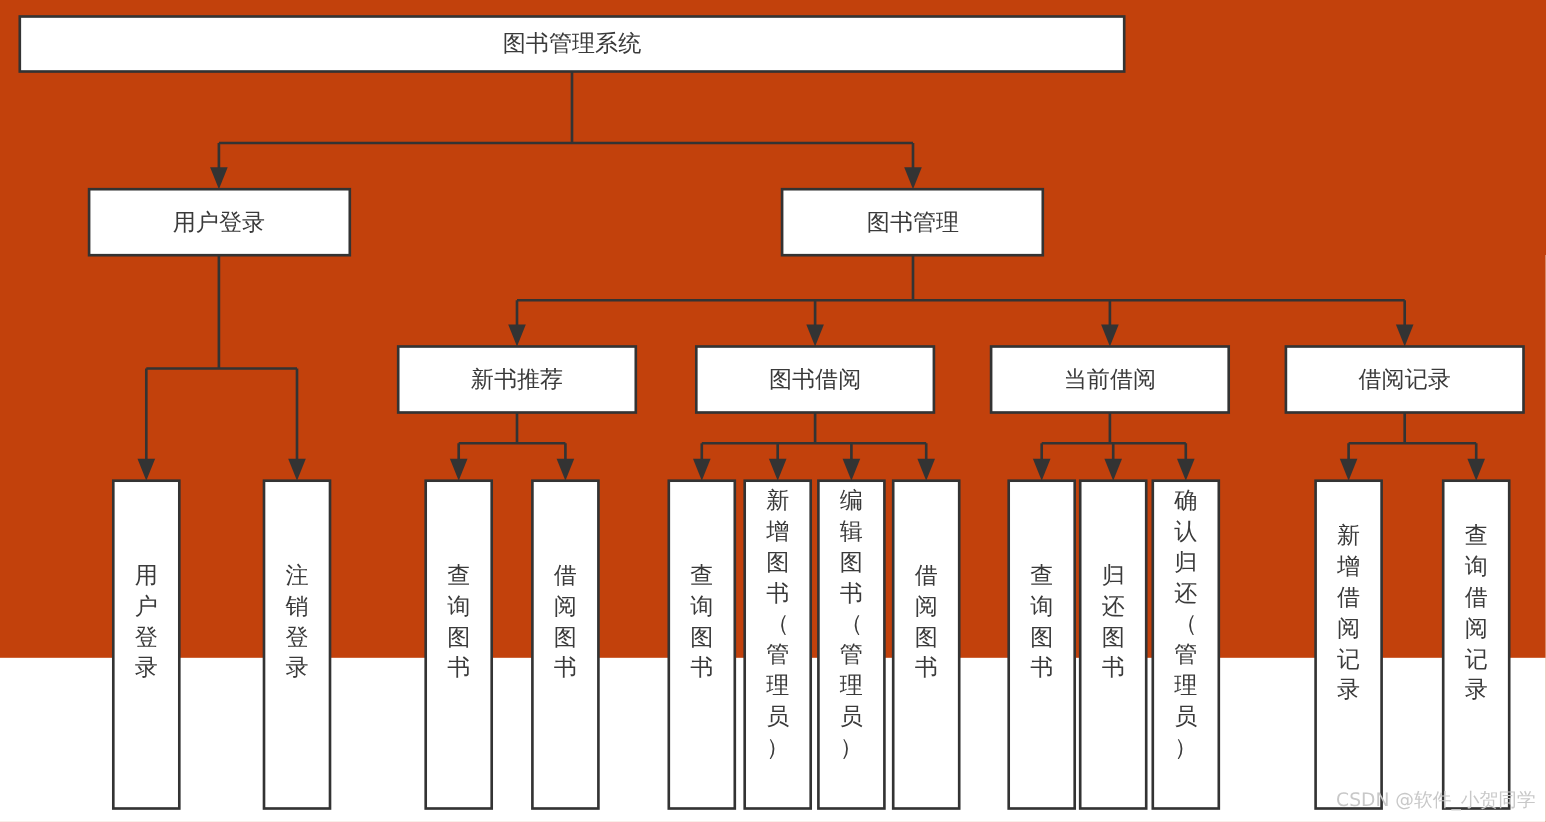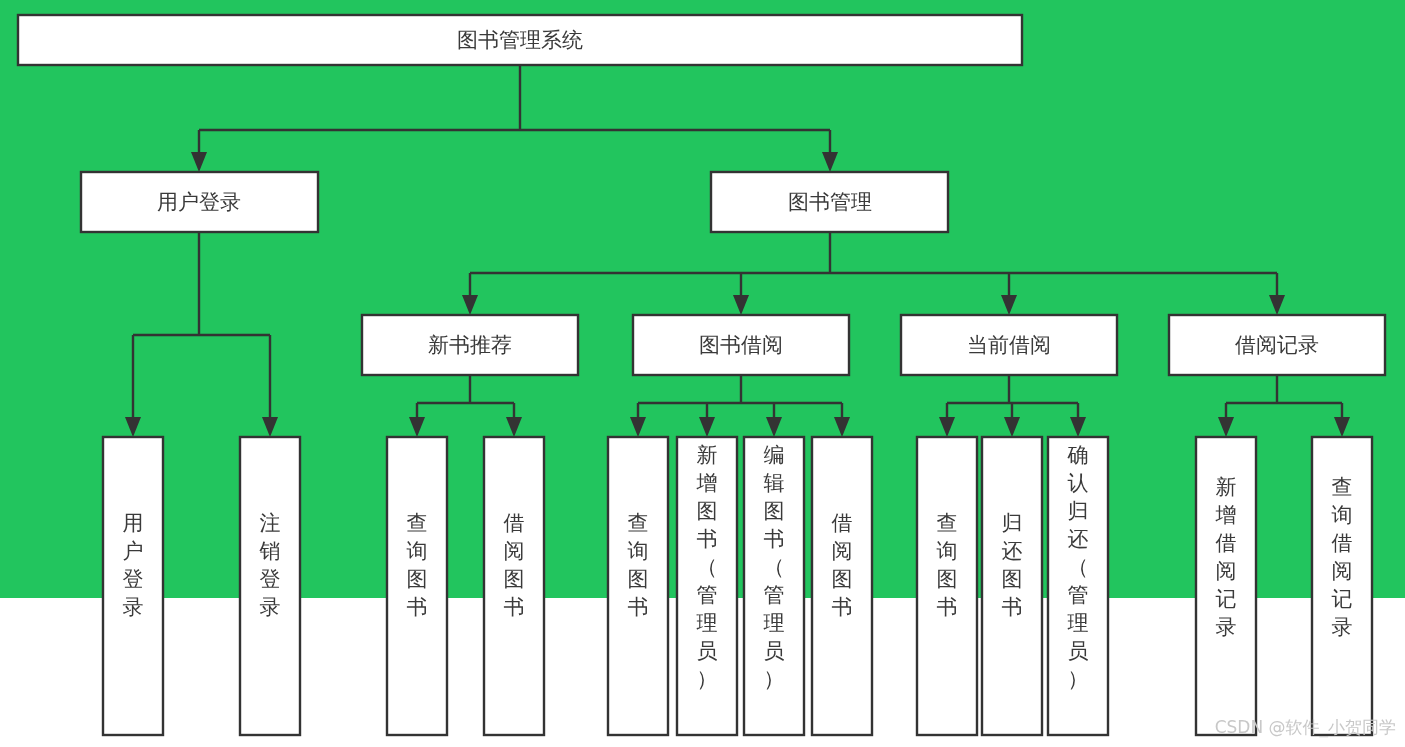--- a/index.html
+++ b/index.html
@@ -11,21 +11,21 @@
     width: 1405px;
     height: 747px;
     font-family: "DejaVu Sans", "Liberation Sans", sans-serif;
     overflow: hidden;
     position: relative;
   }
   #diagram-root {
     position: relative;
     width: 1405px;
     height: 598px;
-    background: #22c55e;
+    background: #c2410c;
   }
   svg#flow {
     position: absolute;
     left: 0;
     top: 0;
     width: 1405px;
     height: 747px;
     display: block;
   }
   .node-box {

